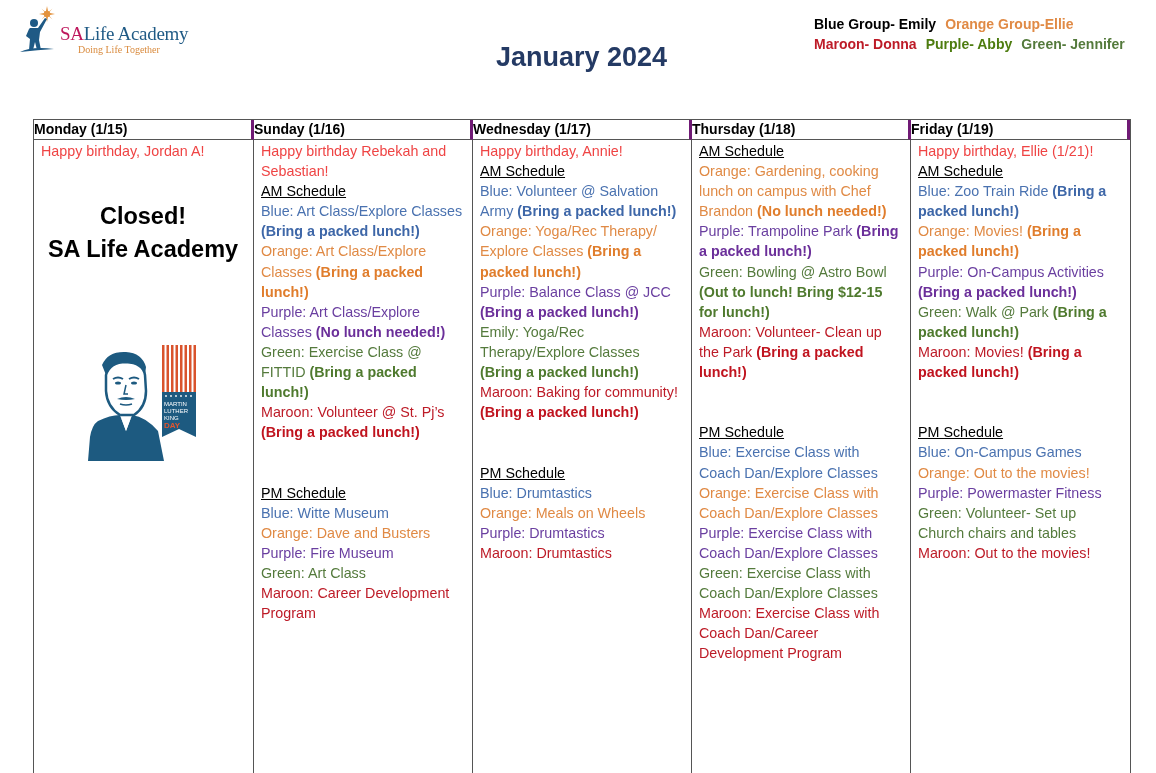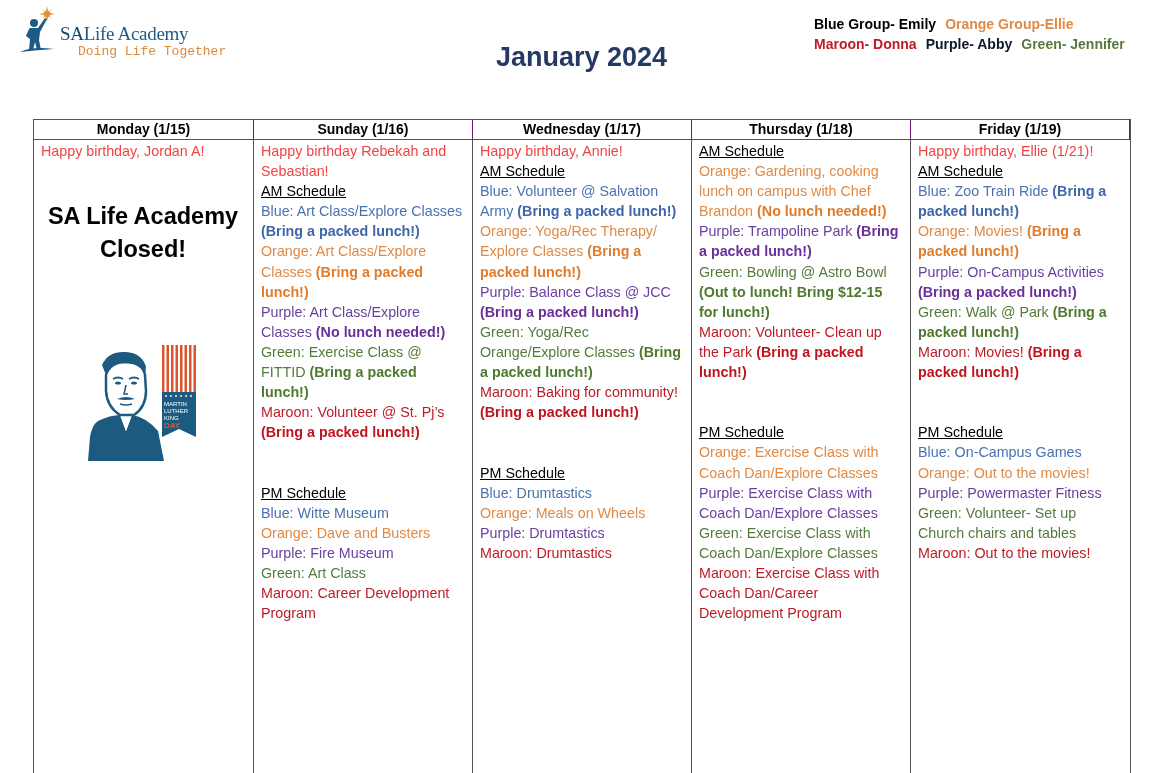--- a/index.html
+++ b/index.html
@@ -2,30 +2,30 @@
 <html><head>
 <meta charset="utf-8">
 <style>
   * { box-sizing: border-box; margin: 0; padding: 0; }
   html, body { width: 1156px; height: 773px; background: #ffffff; overflow: hidden; }
   body { position: relative; font-family: "Liberation Sans", "DejaVu Sans", sans-serif; color: #000; }
 
   .logo { position: absolute; left: 18px; top: 6px; width: 200px; height: 50px; }
   .logo svg { position: absolute; left: 0; top: 0; }
   .logo-name { position: absolute; left: 42px; top: 17px; font-family: "Liberation Serif", "DejaVu Serif", serif; font-size: 19px; color: #1f5a85; letter-spacing: -0.3px; white-space: nowrap; }
-  .logo-name .sa { color: #0c4a6e; font-family: Liberation Serif, serif; }
-  .logo-tag { position: absolute; left: 60px; top: 38px; font-family: Liberation Mono, monospace; font-size: 13px; color: #d98a3c; white-space: nowrap; }
+  .logo-name .sa { color: #be185d; font-family: Liberation Serif, serif; }
+  .logo-tag { position: absolute; left: 60px; top: 38px; font-family: Liberation Serif, serif; font-size: 10px; color: #d98a3c; white-space: nowrap; }
 
   .title { position: absolute; left: 0; width: 1163px; top: 42px; text-align: center; font-size: 27px; font-weight: bold; color: #243a64; }
 
   .legend { position: absolute; left: 814px; top: 14px; font-size: 14px; font-weight: bold; line-height: 20px; white-space: nowrap; }
   .legend .row span { margin-right: 9px; }
 
   .cal { position: absolute; left: 33px; top: 119px; width: 1098px; height: 660px; border: 1px solid #555; display: grid; grid-template-columns: 220px 219px 219px 219px 219px; grid-template-rows: 20px 1fr; }
-  .hdr { border-bottom: 1px solid #555; border-right: 1px solid #701a75; text-align: center; font-weight: bold; font-size: 14px; line-height: 19px; }
+  .hdr { border-bottom: 1px solid #555; border-right: 3px solid #701a75; text-align: left; font-weight: bold; font-size: 14px; line-height: 19px; }
   .hdr:last-child { border-right: none; }
   .col { border-right: 1px solid #555; padding: 1px 6px 0 7px; font-size: 14.3px; line-height: 20.1px; }
   .col:last-child { border-right: none; }
   .bday { color: #ef4444; font-weight: normal; }
   .sched { text-decoration: underline; color: #000; }
   .gap { height: 40.2px; }
   .b { font-weight: bold; }
 
   .c-blue { color: #4a72b0; }
   .c-orange { color: #e08a45; }
@@ -67,36 +67,36 @@
   <div class="logo-tag">Doing Life Together</div>
 </div>
 
 <div class="title">January 2024</div>
 
 <div class="legend">
   <div class="row">
     <span style="color:#000000">Blue Group- Emily</span><span style="color:#e08a45">Orange Group-Ellie</span>
   </div>
   <div class="row">
-    <span style="color:#bd1b27">Maroon- Donna</span><span style="color:#0f172a">Purple- Abby</span><span style="color:#547a3c">Green- Jennifer</span>
+    <span style="color:#bd1b27">Maroon- Donna</span><span style="color:#4d7c0f">Purple- Abby</span><span style="color:#547a3c">Green- Jennifer</span>
   </div>
 </div>
 
 <div class="cal">
   <div class="hdr">Monday (1/15)</div>
   <div class="hdr">Sunday (1/16)</div>
   <div class="hdr">Wednesday (1/17)</div>
   <div class="hdr">Thursday (1/18)</div>
   <div class="hdr">Friday (1/19)</div>
 
   <div class="col">
     <div class="bday">Happy birthday, Jordan A!</div>
     <div class="closed">
+      <div>Closed!</div>
       <div>SA Life Academy</div>
-      <div>Closed!</div>
     </div>
   </div>
 
   <div class="col">
     <div class="bday">Happy birthday Rebekah and Sebastian!</div>
     <div class="sched">AM Schedule</div>
     <div class="c-blue"><span>Blue: Art Class/Explore Classes</span> <span class="b c-b-blue">(Bring a packed lunch!)</span></div>
     <div class="c-orange"><span>Orange: Art Class/Explore Classes</span> <span class="b c-b-orange">(Bring a packed lunch!)</span></div>
     <div class="c-purple"><span>Purple: Art Class/Explore Classes</span> <span class="b c-b-purple">(No lunch needed!)</span></div>
     <div class="c-green"><span>Green: Exercise Class @ FITTID</span> <span class="b c-b-green">(Bring a packed lunch!)</span></div>
@@ -109,38 +109,39 @@
     <div class="c-green">Green: Art Class</div>
     <div class="c-maroon">Maroon: Career Development Program</div>
   </div>
 
   <div class="col">
     <div class="bday">Happy birthday, Annie!</div>
     <div class="sched">AM Schedule</div>
     <div class="c-blue"><span>Blue: Volunteer @ Salvation Army</span> <span class="b c-b-blue">(Bring a packed lunch!)</span></div>
     <div class="c-orange"><span>Orange: Yoga/Rec Therapy/ Explore Classes</span> <span class="b c-b-orange">(Bring a packed lunch!)</span></div>
     <div class="c-purple"><span>Purple: Balance Class @ JCC</span> <span class="b c-b-purple">(Bring a packed lunch!)</span></div>
-    <div class="c-green"><span>Green: Yoga/Rec Orange/Explore Classes</span> <span class="b c-b-green">(Bring a packed lunch!)</span></div>
+    <div class="c-green"><span>Emily: Yoga/Rec Therapy/Explore Classes</span> <span class="b c-b-green">(Bring a packed lunch!)</span></div>
     <div class="c-maroon"><span>Maroon: Baking for community!</span> <span class="b c-b-maroon">(Bring a packed lunch!)</span></div>
     <div class="gap"></div>
     <div class="sched">PM Schedule</div>
     <div class="c-blue">Blue: Drumtastics</div>
     <div class="c-orange">Orange: Meals on Wheels</div>
     <div class="c-purple">Purple: Drumtastics</div>
     <div class="c-maroon">Maroon: Drumtastics</div>
   </div>
 
   <div class="col">
     <div class="sched">AM Schedule</div>
     <div class="c-orange"><span>Orange: Gardening, cooking lunch on campus with Chef Brandon</span> <span class="b c-b-orange">(No lunch needed!)</span></div>
     <div class="c-purple"><span>Purple: Trampoline Park</span> <span class="b c-b-purple">(Bring a packed lunch!)</span></div>
     <div class="c-green"><span>Green: Bowling @ Astro Bowl</span> <span class="b c-b-green">(Out to lunch! Bring $12-15 for lunch!)</span></div>
     <div class="c-maroon"><span>Maroon: Volunteer- Clean up the Park</span> <span class="b c-b-maroon">(Bring a packed lunch!)</span></div>
     <div class="gap"></div>
     <div class="sched">PM Schedule</div>
+    <div class="c-blue">Blue: Exercise Class with Coach Dan/Explore Classes</div>
     <div class="c-orange">Orange: Exercise Class with Coach Dan/Explore Classes</div>
     <div class="c-purple">Purple: Exercise Class with Coach Dan/Explore Classes</div>
     <div class="c-green">Green: Exercise Class with Coach Dan/Explore Classes</div>
     <div class="c-maroon">Maroon: Exercise Class with Coach Dan/Career Development Program</div>
   </div>
 
   <div class="col">
     <div class="bday">Happy birthday, Ellie (1/21)!</div>
     <div class="sched">AM Schedule</div>
     <div class="c-blue"><span>Blue: Zoo Train Ride</span> <span class="b c-b-blue">(Bring a packed lunch!)</span></div>

